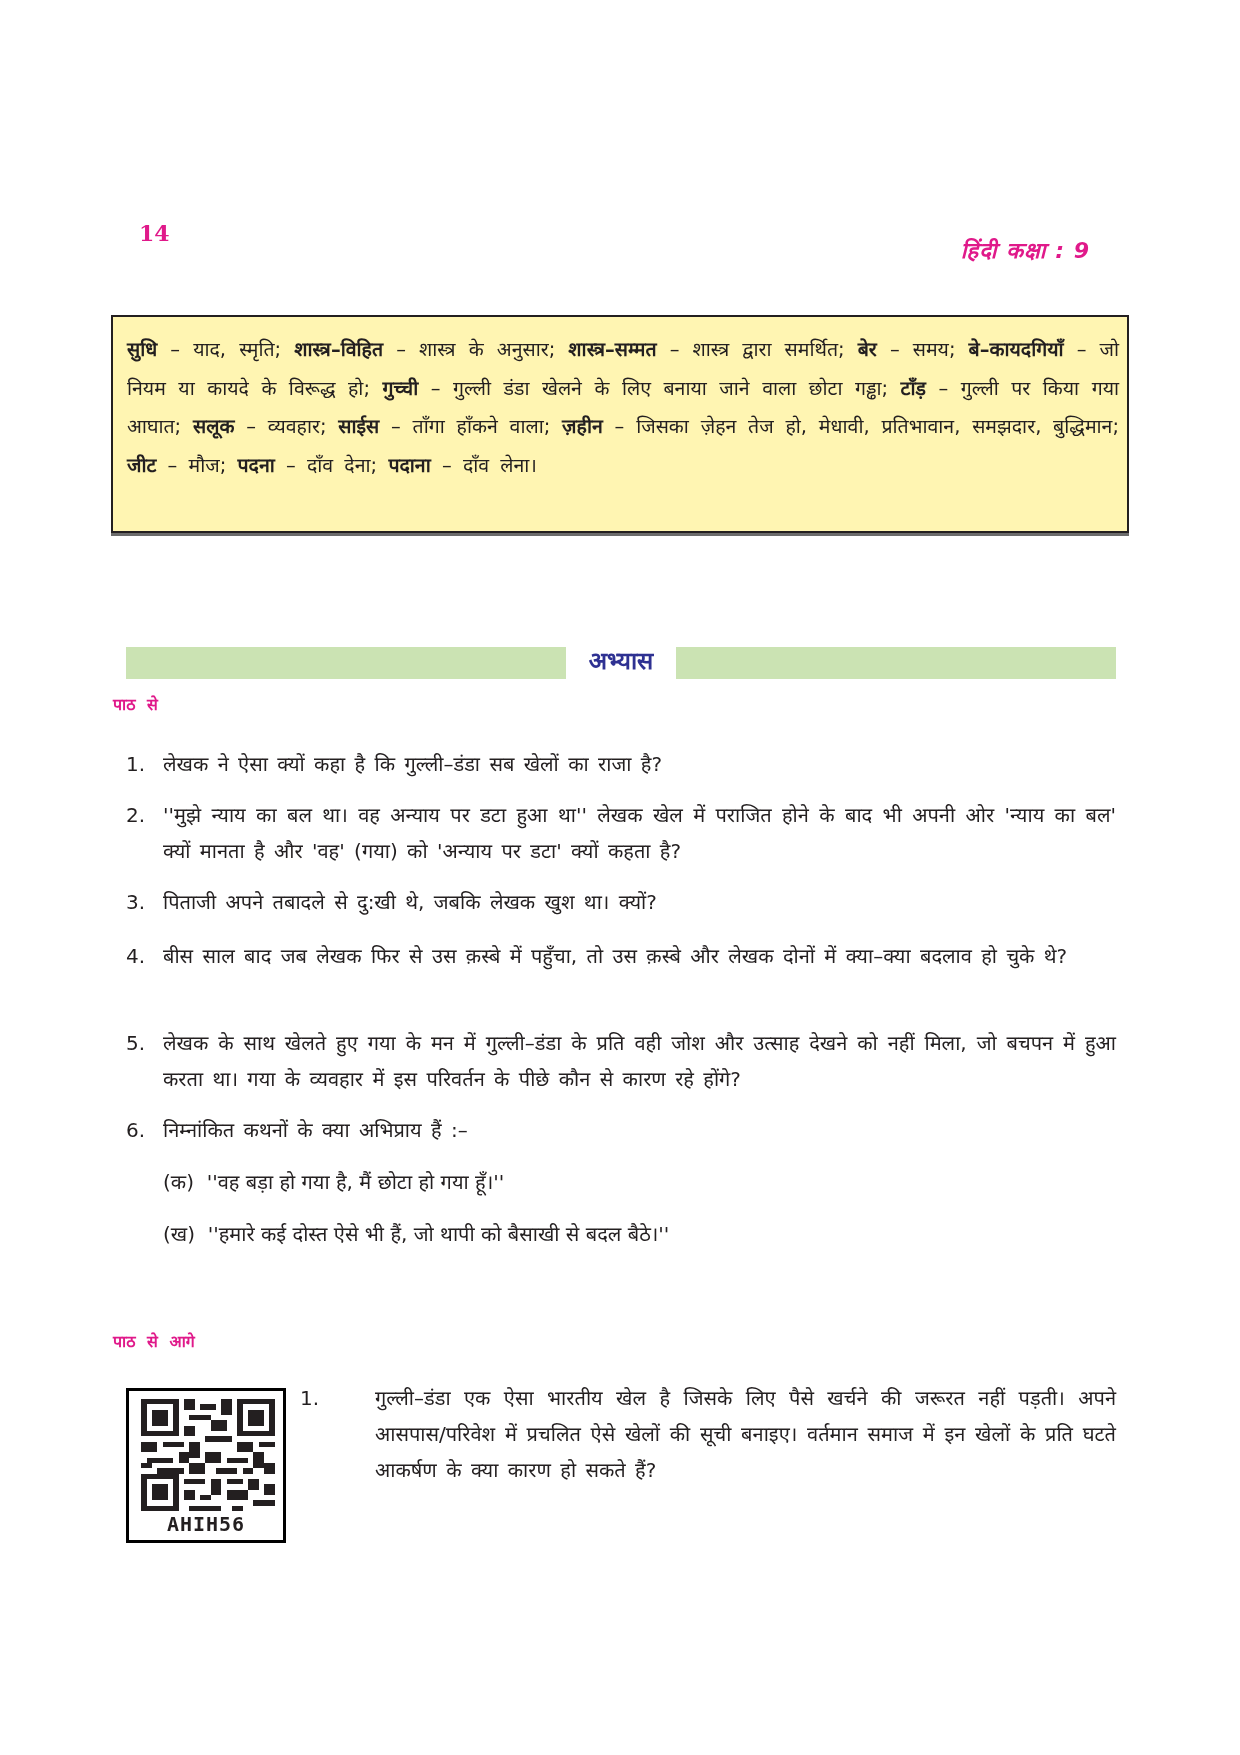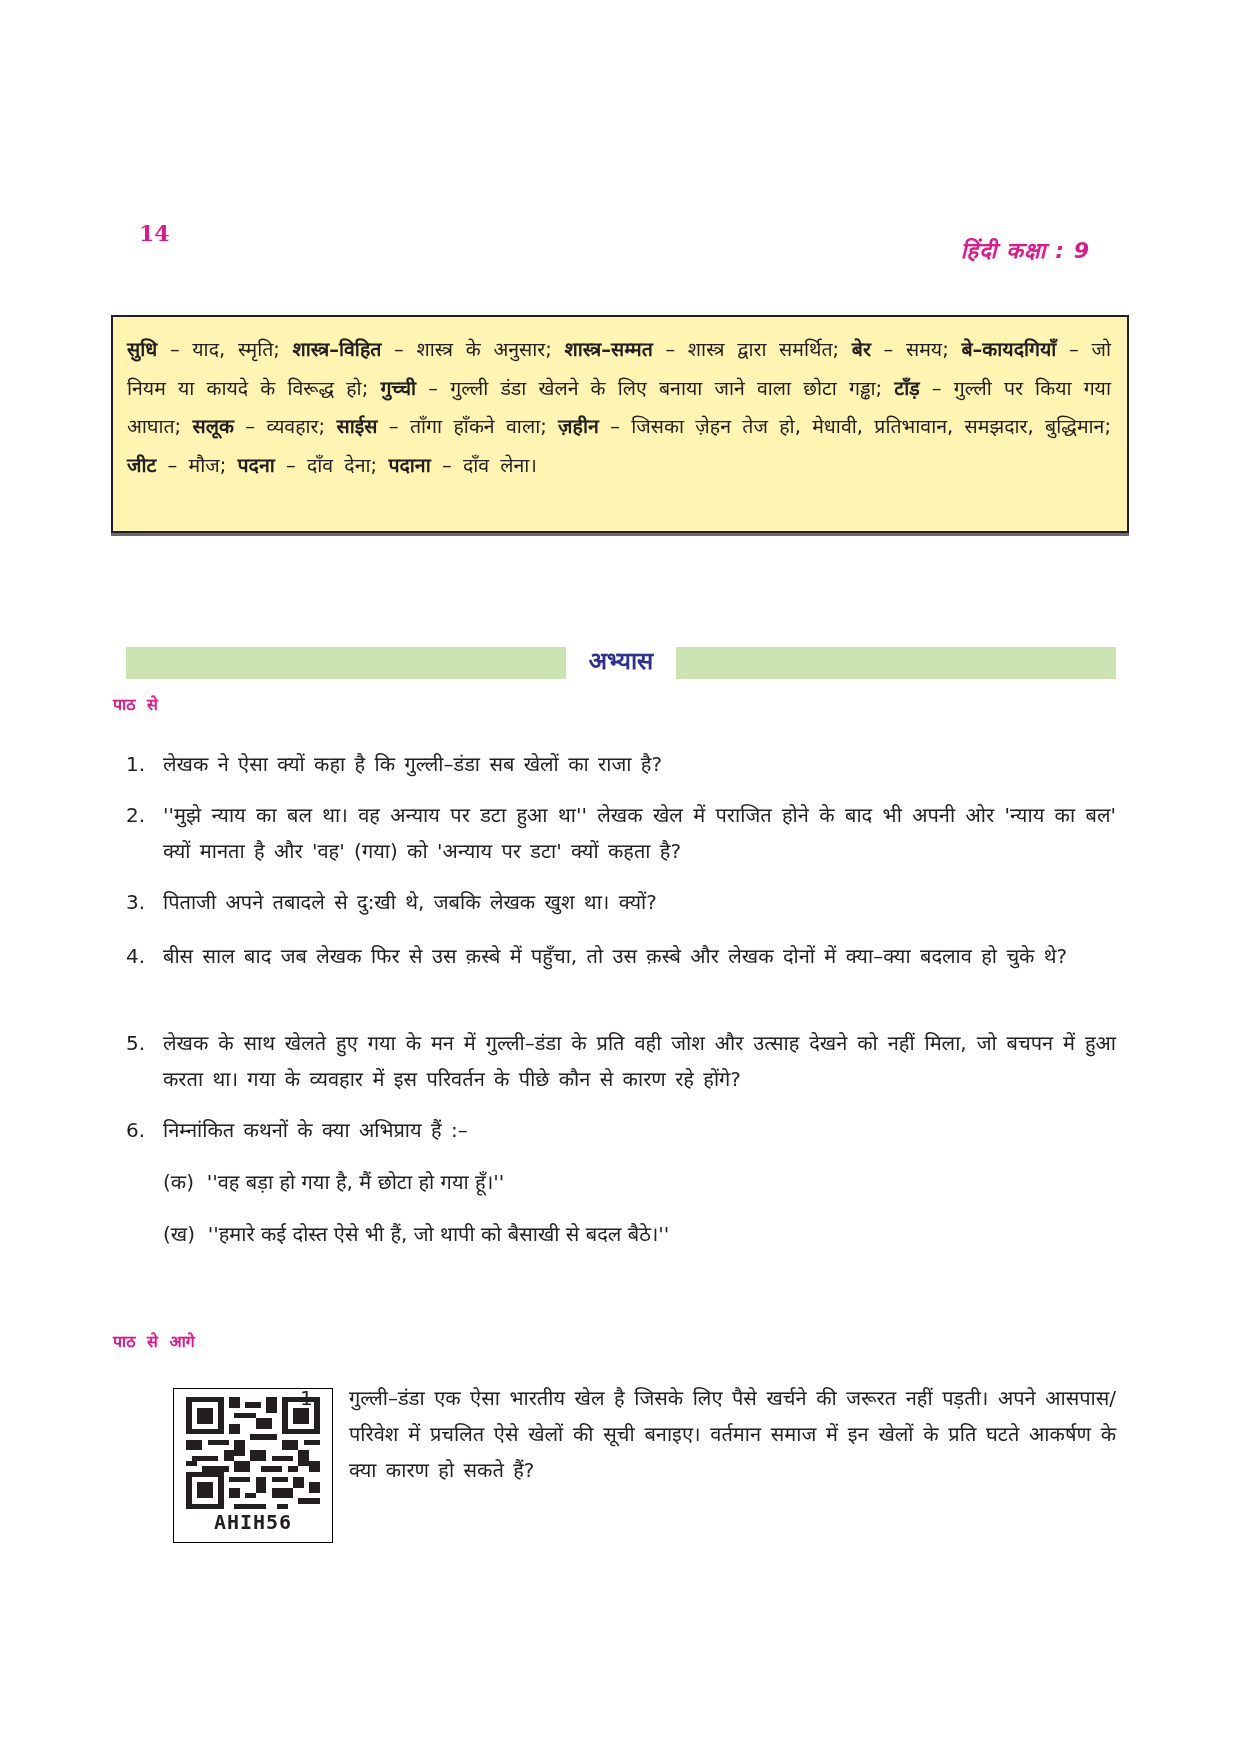--- a/index.html
+++ b/index.html
@@ -1,36 +1,36 @@
 <!DOCTYPE html>
 <html><head>
 <meta charset="utf-8">
 <style>
   html, body { margin: 0; padding: 0; background: #ffffff; }
   body { width: 1240px; height: 1755px; position: relative; font-family: "DejaVu Sans", sans-serif; color: #231f20; overflow: hidden; }
   .page-number { position: absolute; left: 139px; top: 220px; font-family: "DejaVu Serif", serif; font-weight: bold; font-size: 22px; color: #e0198a; }
   .running-header { position: absolute; right: 150px; top: 234px; font-style: italic; font-weight: bold; font-size: 22px; color: #e0198a; letter-spacing: 1px; }
-  .glossary-box { position: absolute; left: 111px; top: 315px; width: 1018px; height: 218px; box-sizing: border-box; background: #fff5b2; border: 2px solid #231f20; box-shadow: 0 3px 0 #6b6b6b; padding: 14px 16px 0 14px; font-size: 19.5px; line-height: 38.5px; text-align: justify; word-spacing: 5px; }
+  .glossary-box { position: absolute; left: 111px; top: 315px; width: 1018px; height: 218px; box-sizing: border-box; background: #fff5b2; border: 2px solid #231f20; box-shadow: 0 3px 0 #6b6b6b; padding: 14px 8px 0 14px; font-size: 19.5px; line-height: 38.5px; text-align: justify; word-spacing: 5px; }
   .glossary-box b { font-weight: bold; }
   .abhyas-bar { position: absolute; left: 126px; top: 647px; width: 990px; height: 32px; text-decoration: underline; }
   .abhyas-bar .bar-left { position: absolute; left: 0; top: 0; width: 440px; height: 32px; background: #cbe3b3; }
   .abhyas-bar .bar-right { position: absolute; left: 550px; top: 0; width: 440px; height: 32px; background: #cbe3b3; }
   .abhyas-bar .title { position: absolute; left: 440px; top: -4px; width: 110px; text-align: center; font-size: 24px; font-weight: bold; color: #2e3192; }
   .section-heading { position: absolute; left: 113px; font-size: 16px; font-weight: bold; color: #e0198a; word-spacing: 6px; }
   .q-list { position: absolute; left: 126px; width: 990px; font-size: 20px; line-height: 36px; }
   .q { position: absolute; left: 0; width: 990px; }
   .q .num { position: absolute; left: 0; top: 0; }
   .q .text { display: block; margin-left: 37px; text-align: justify; word-spacing: 3px; }
   .sub { position: absolute; left: 37px; }
-  .qr-box { position: absolute; left: 126px; top: 1388px; width: 160px; height: 155px; border: 1px solid #000000; box-sizing: border-box; background: #fff; margin-left: 47px; }
+  .qr-box { position: absolute; left: 126px; top: 1388px; width: 160px; height: 155px; border: 3px solid #000000; box-sizing: border-box; background: #fff; }
   .qr-box svg { position: absolute; left: 12px; top: 8px; }
   .qr-label { position: absolute; left: 0; width: 100%; top: 121px; text-align: center; font-family: "DejaVu Sans Mono", monospace; font-weight: bold; font-size: 20px; letter-spacing: 1px; color: #231f20; }
   .ext-q { position: absolute; left: 300px; top: 1380px; width: 816px; font-size: 20px; line-height: 36px; }
   .ext-q .num { position: absolute; left: 0; top: 0; }
-  .ext-q .text { display: block; margin-left: 49px; text-align: justify; word-spacing: 3px; }
+  .ext-q .text { display: block; margin-left: 75px; text-align: justify; word-spacing: 3px; }
 </style>
 </head>
 <body>
 
 <div class="page-number">14</div>
 <div class="running-header">हिंदी कक्षा : 9</div>
 
 <div class="glossary-box" id="glossary"><b>सुधि</b><span> – याद, स्मृति; </span><b>शास्त्र–विहित</b><span> – शास्त्र के अनुसार; </span><b>शास्त्र–सम्मत</b><span> – शास्त्र द्वारा समर्थित; </span><b>बेर</b><span> – समय; </span><b>बे–कायदगियाँ</b><span> – जो नियम या कायदे के विरूद्ध हो; </span><b>गुच्ची</b><span> – गुल्ली डंडा खेलने के लिए बनाया जाने वाला छोटा गड्ढा; </span><b>टाँड़</b><span> – गुल्ली पर किया गया आघात; </span><b>सलूक</b><span> – व्यवहार; </span><b>साईस</b><span> – ताँगा हाँकने वाला; </span><b>ज़हीन</b><span> – जिसका ज़ेहन तेज हो, मेधावी, प्रतिभावान, समझदार, बुद्धिमान; </span><b>जीट</b><span> – मौज; </span><b>पदना</b><span> – दाँव देना; </span><b>पदाना</b><span> – दाँव लेना।</span></div>
 
 <div class="abhyas-bar">

